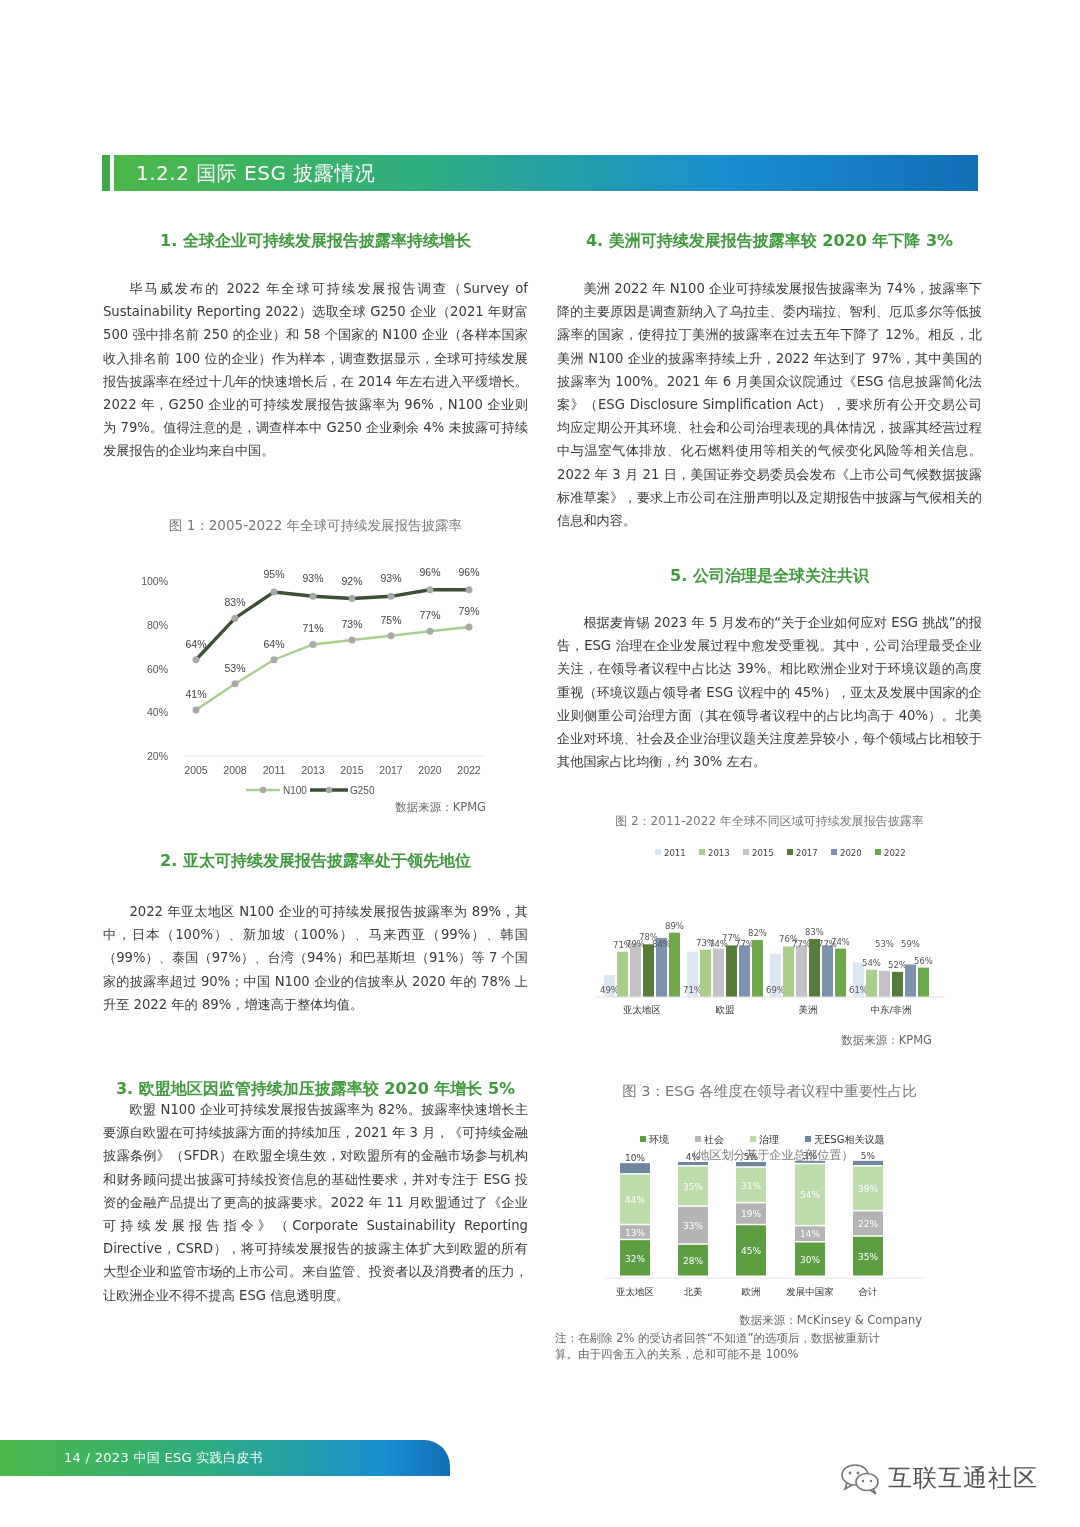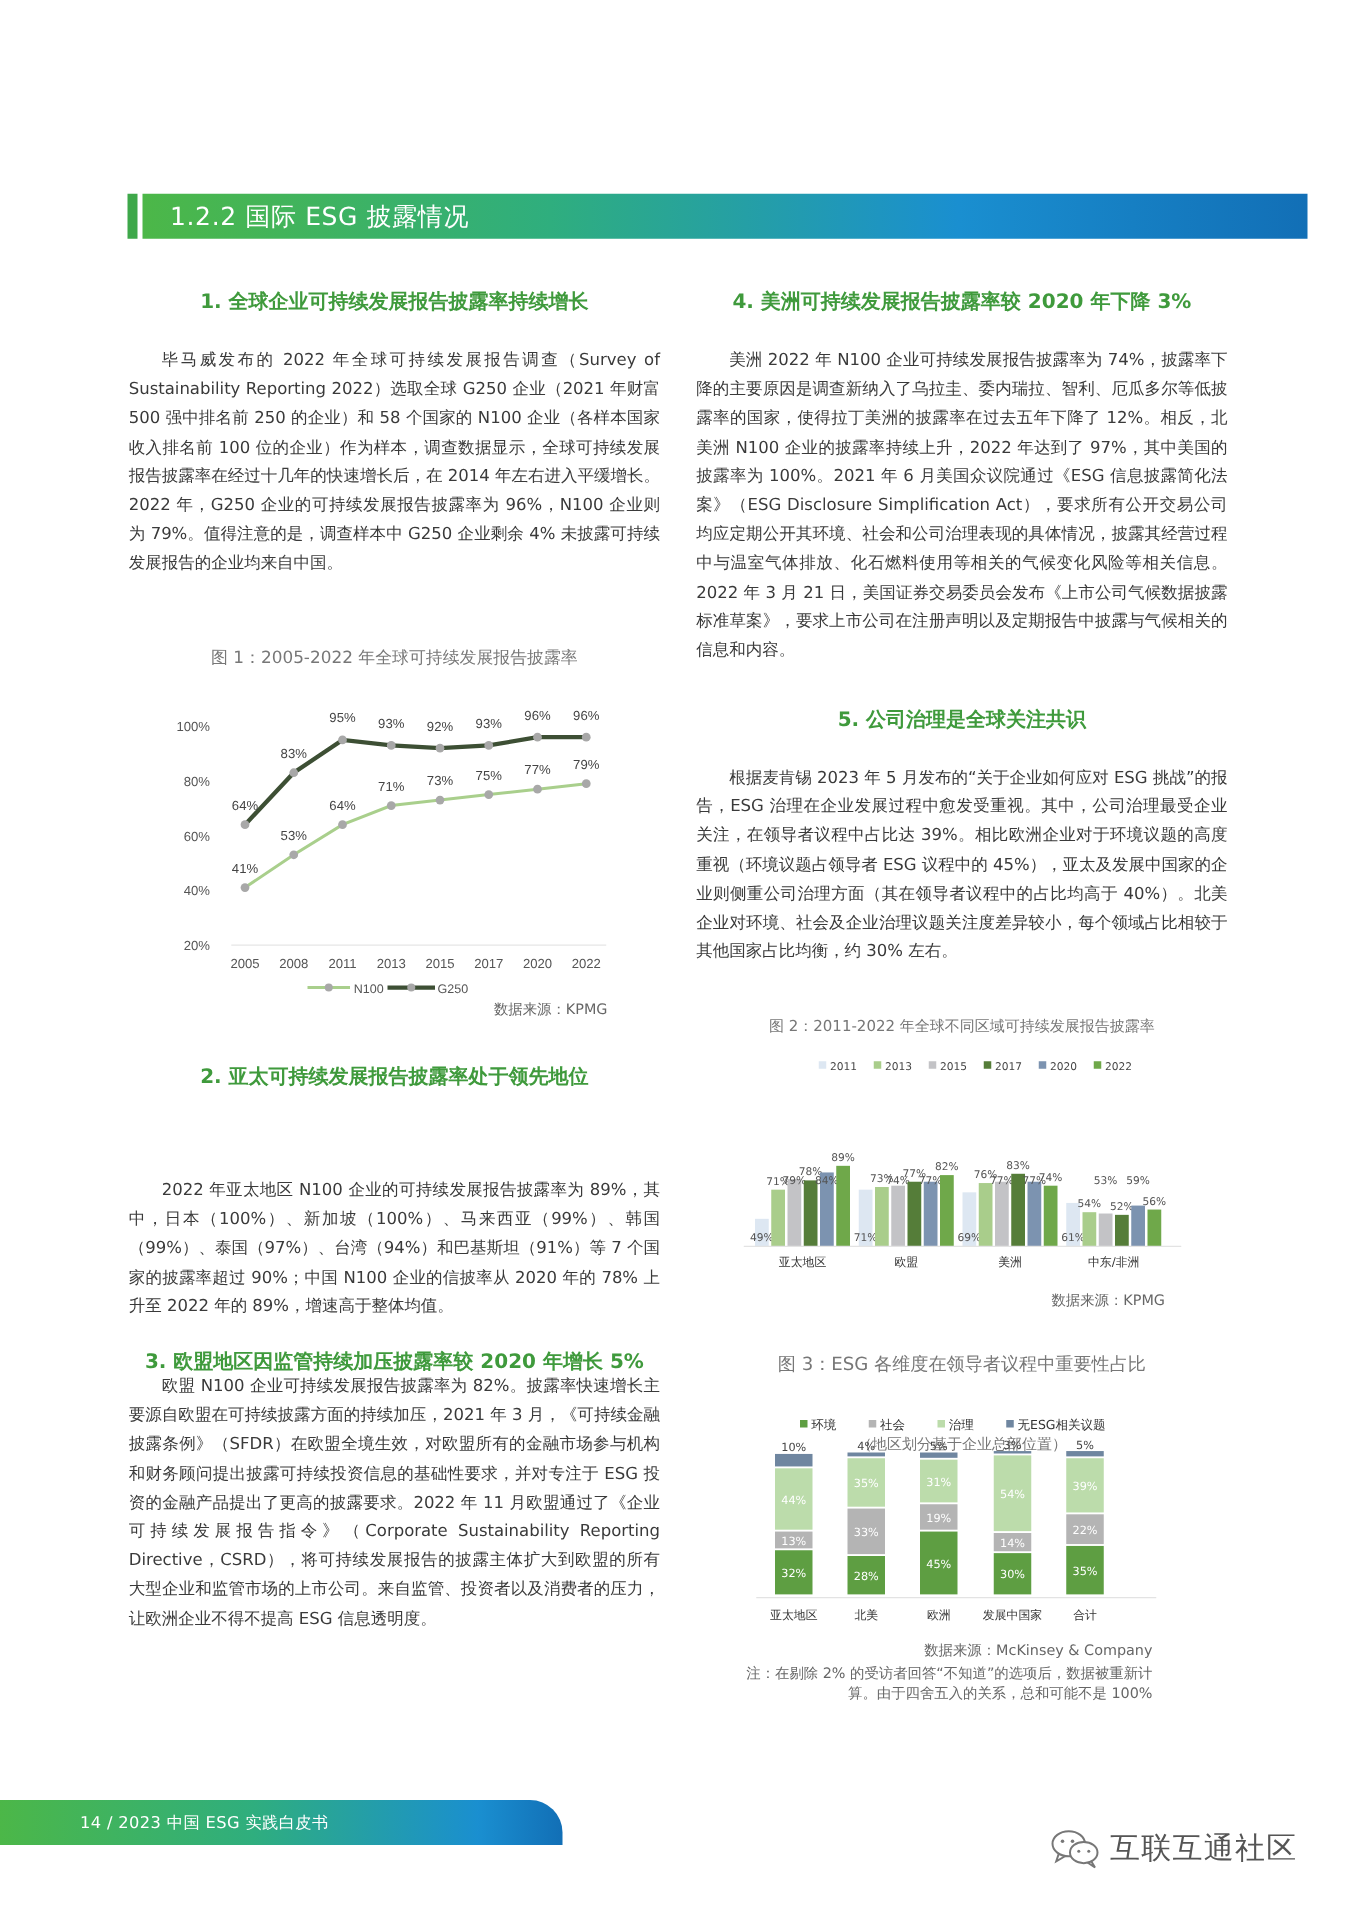--- a/index.html
+++ b/index.html
@@ -1,20 +1,20 @@
 <!DOCTYPE html>
 <html><head>
 <meta charset="utf-8">
 <style>
   * { box-sizing: border-box; margin: 0; padding: 0; }
   html, body { width: 1080px; height: 1527px; background: #ffffff; overflow: hidden; }
   body { font-family: "DejaVu Sans", "Liberation Sans", sans-serif; color: #333333; position: relative; }
 
   .section-header {
-    position: absolute; left: 102px; top: 155px; width: 944px; height: 36px;
+    position: absolute; left: 102px; top: 155px; width: 876px; height: 36px;
     display: flex; align-items: stretch;
   }
   .section-header .accent { width: 8px; background: #3ea84a; margin-right: 4px; }
   .section-header .bar {
     flex: 1; background: linear-gradient(90deg, #4cb748 0%, #2fae7e 35%, #1a8fd0 70%, #126fb6 100%);
     display: flex; align-items: center; padding-left: 22px;
   }
   .section-header .title { color: #ffffff; font-size: 20px; letter-spacing: 0.5px; }
 
   .subhead {
@@ -38,21 +38,21 @@
 
   .footer-band {
     position: absolute; left: 0; top: 1440px; width: 450px; height: 36px;
     background: linear-gradient(90deg, #4cb748 0%, #2fae7e 45%, #1a8fd0 85%, #126fb6 100%);
     border-top-right-radius: 26px;
     display: flex; align-items: center; padding-left: 64px;
   }
   .footer-band .text { color: #ffffff; font-size: 13px; letter-spacing: 0.3px; }
   .watermark { position: absolute; left: 840px; top: 1462px; display: flex; gap: 6px; }
   .watermark .label { font-size: 24px; color: #555; letter-spacing: 1px; }
-  .note { position: absolute; font-size: 11.5px; color: #666; text-align: right; line-height: 16px; }
+  .note { position: absolute; font-size: 11.5px; color: #666; line-height: 16px; }
 </style>
 </head>
 <body>
 
 <div class="section-header">
   <div class="accent"></div>
   <div class="bar">
     <span class="title">1.2.2 国际 ESG 披露情况</span>
   </div>
 </div>
@@ -124,21 +124,21 @@
         <text x="153" y="234" font-size="10" fill="#555">N100</text>
         <line x1="180" y1="230" x2="218" y2="230" stroke="#3d4f34" stroke-width="3.4"></line>
         <circle cx="199" cy="230" r="3.2" fill="#a8a8a8"></circle>
         <text x="220" y="234" font-size="10" fill="#555">G250</text>
       </g>
   </svg>
 </div>
 <div class="source" style="left:300px; top:800px; width:186px;">数据来源：KPMG</div>
 
 <div class="subhead" style="left:103px; top:851px;">2. 亚太可持续发展报告披露率处于领先地位</div>
-<div class="para" style="left:103px; top:900px;margin-top:41px;">2022 年亚太地区 N100 企业的可持续发展报告披露率为 89%，其中，日本（100%）、新加坡（100%）、马来西亚（99%）、韩国（99%）、泰国（97%）、台湾（94%）和巴基斯坦（91%）等 7 个国家的披露率超过 90%；中国 N100 企业的信披率从 2020 年的 78% 上升至 2022 年的 89%，增速高于整体均值。</div>
+<div class="para" style="left:103px; top:900px;">2022 年亚太地区 N100 企业的可持续发展报告披露率为 89%，其中，日本（100%）、新加坡（100%）、马来西亚（99%）、韩国（99%）、泰国（97%）、台湾（94%）和巴基斯坦（91%）等 7 个国家的披露率超过 90%；中国 N100 企业的信披率从 2020 年的 78% 上升至 2022 年的 89%，增速高于整体均值。</div>
 
 <div class="subhead" style="left:103px; top:1079px;">3. 欧盟地区因监管持续加压披露率较 2020 年增长 5%</div>
 <div class="para" style="left:103px; top:1098px;">欧盟 N100 企业可持续发展报告披露率为 82%。披露率快速增长主要源自欧盟在可持续披露方面的持续加压，2021 年 3 月，《可持续金融披露条例》（SFDR）在欧盟全境生效，对欧盟所有的金融市场参与机构和财务顾问提出披露可持续投资信息的基础性要求，并对专注于 ESG 投资的金融产品提出了更高的披露要求。2022 年 11 月欧盟通过了《企业可持续发展报告指令》（Corporate Sustainability Reporting Directive，CSRD），将可持续发展报告的披露主体扩大到欧盟的所有大型企业和监管市场的上市公司。来自监管、投资者以及消费者的压力，让欧洲企业不得不提高 ESG 信息透明度。</div>
 
 <div class="subhead" style="left:557px; top:231px;">4. 美洲可持续发展报告披露率较 2020 年下降 3%</div>
 <div class="para" style="left:557px; top:277px;">美洲 2022 年 N100 企业可持续发展报告披露率为 74%，披露率下降的主要原因是调查新纳入了乌拉圭、委内瑞拉、智利、厄瓜多尔等低披露率的国家，使得拉丁美洲的披露率在过去五年下降了 12%。相反，北美洲 N100 企业的披露率持续上升，2022 年达到了 97%，其中美国的披露率为 100%。2021 年 6 月美国众议院通过《ESG 信息披露简化法案》（ESG Disclosure Simplification Act），要求所有公开交易公司均应定期公开其环境、社会和公司治理表现的具体情况，披露其经营过程中与温室气体排放、化石燃料使用等相关的气候变化风险等相关信息。 2022 年 3 月 21 日，美国证券交易委员会发布《上市公司气候数据披露标准草案》，要求上市公司在注册声明以及定期报告中披露与气候相关的信息和内容。</div>
 
 <div class="subhead" style="left:557px; top:566px;">5. 公司治理是全球关注共识</div>
 <div class="para" style="left:557px; top:611px;">根据麦肯锡 2023 年 5 月发布的“关于企业如何应对 ESG 挑战”的报告，ESG 治理在企业发展过程中愈发受重视。其中，公司治理最受企业关注，在领导者议程中占比达 39%。相比欧洲企业对于环境议题的高度重视（环境议题占领导者 ESG 议程中的 45%），亚太及发展中国家的企业则侧重公司治理方面（其在领导者议程中的占比均高于 40%）。北美企业对环境、社会及企业治理议题关注度差异较小，每个领域占比相较于其他国家占比均衡，约 30% 左右。</div>
 

